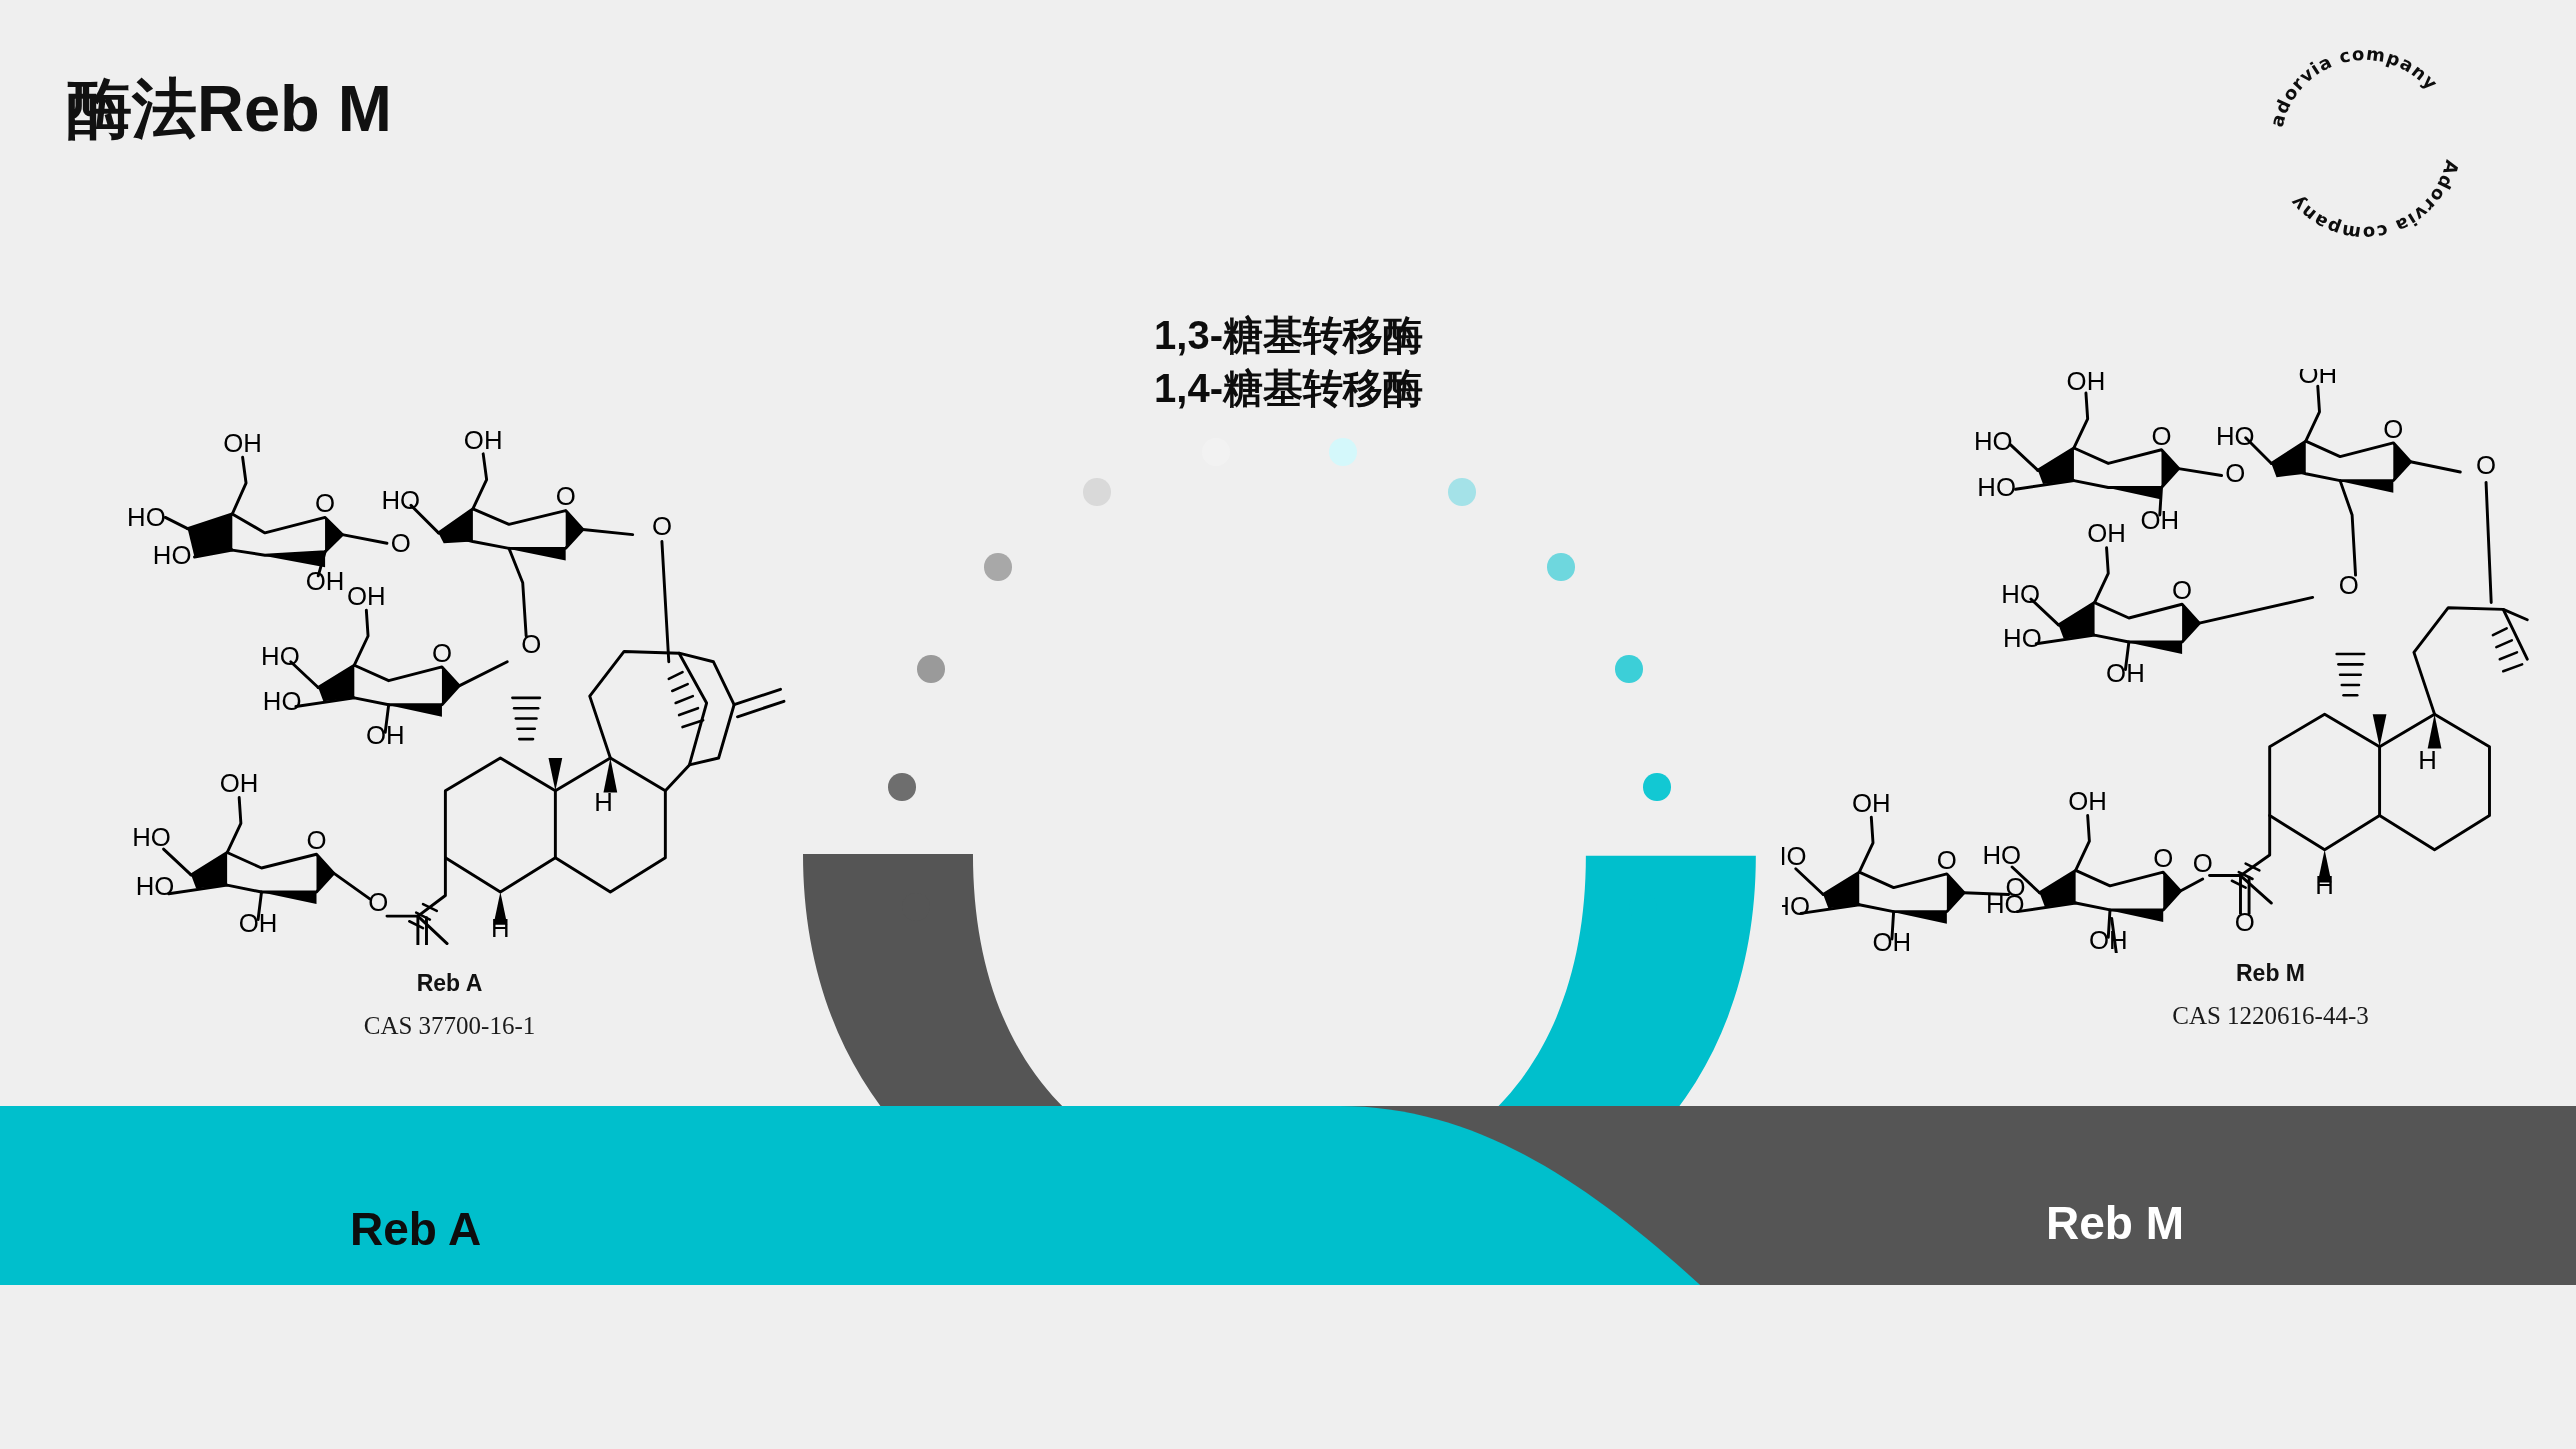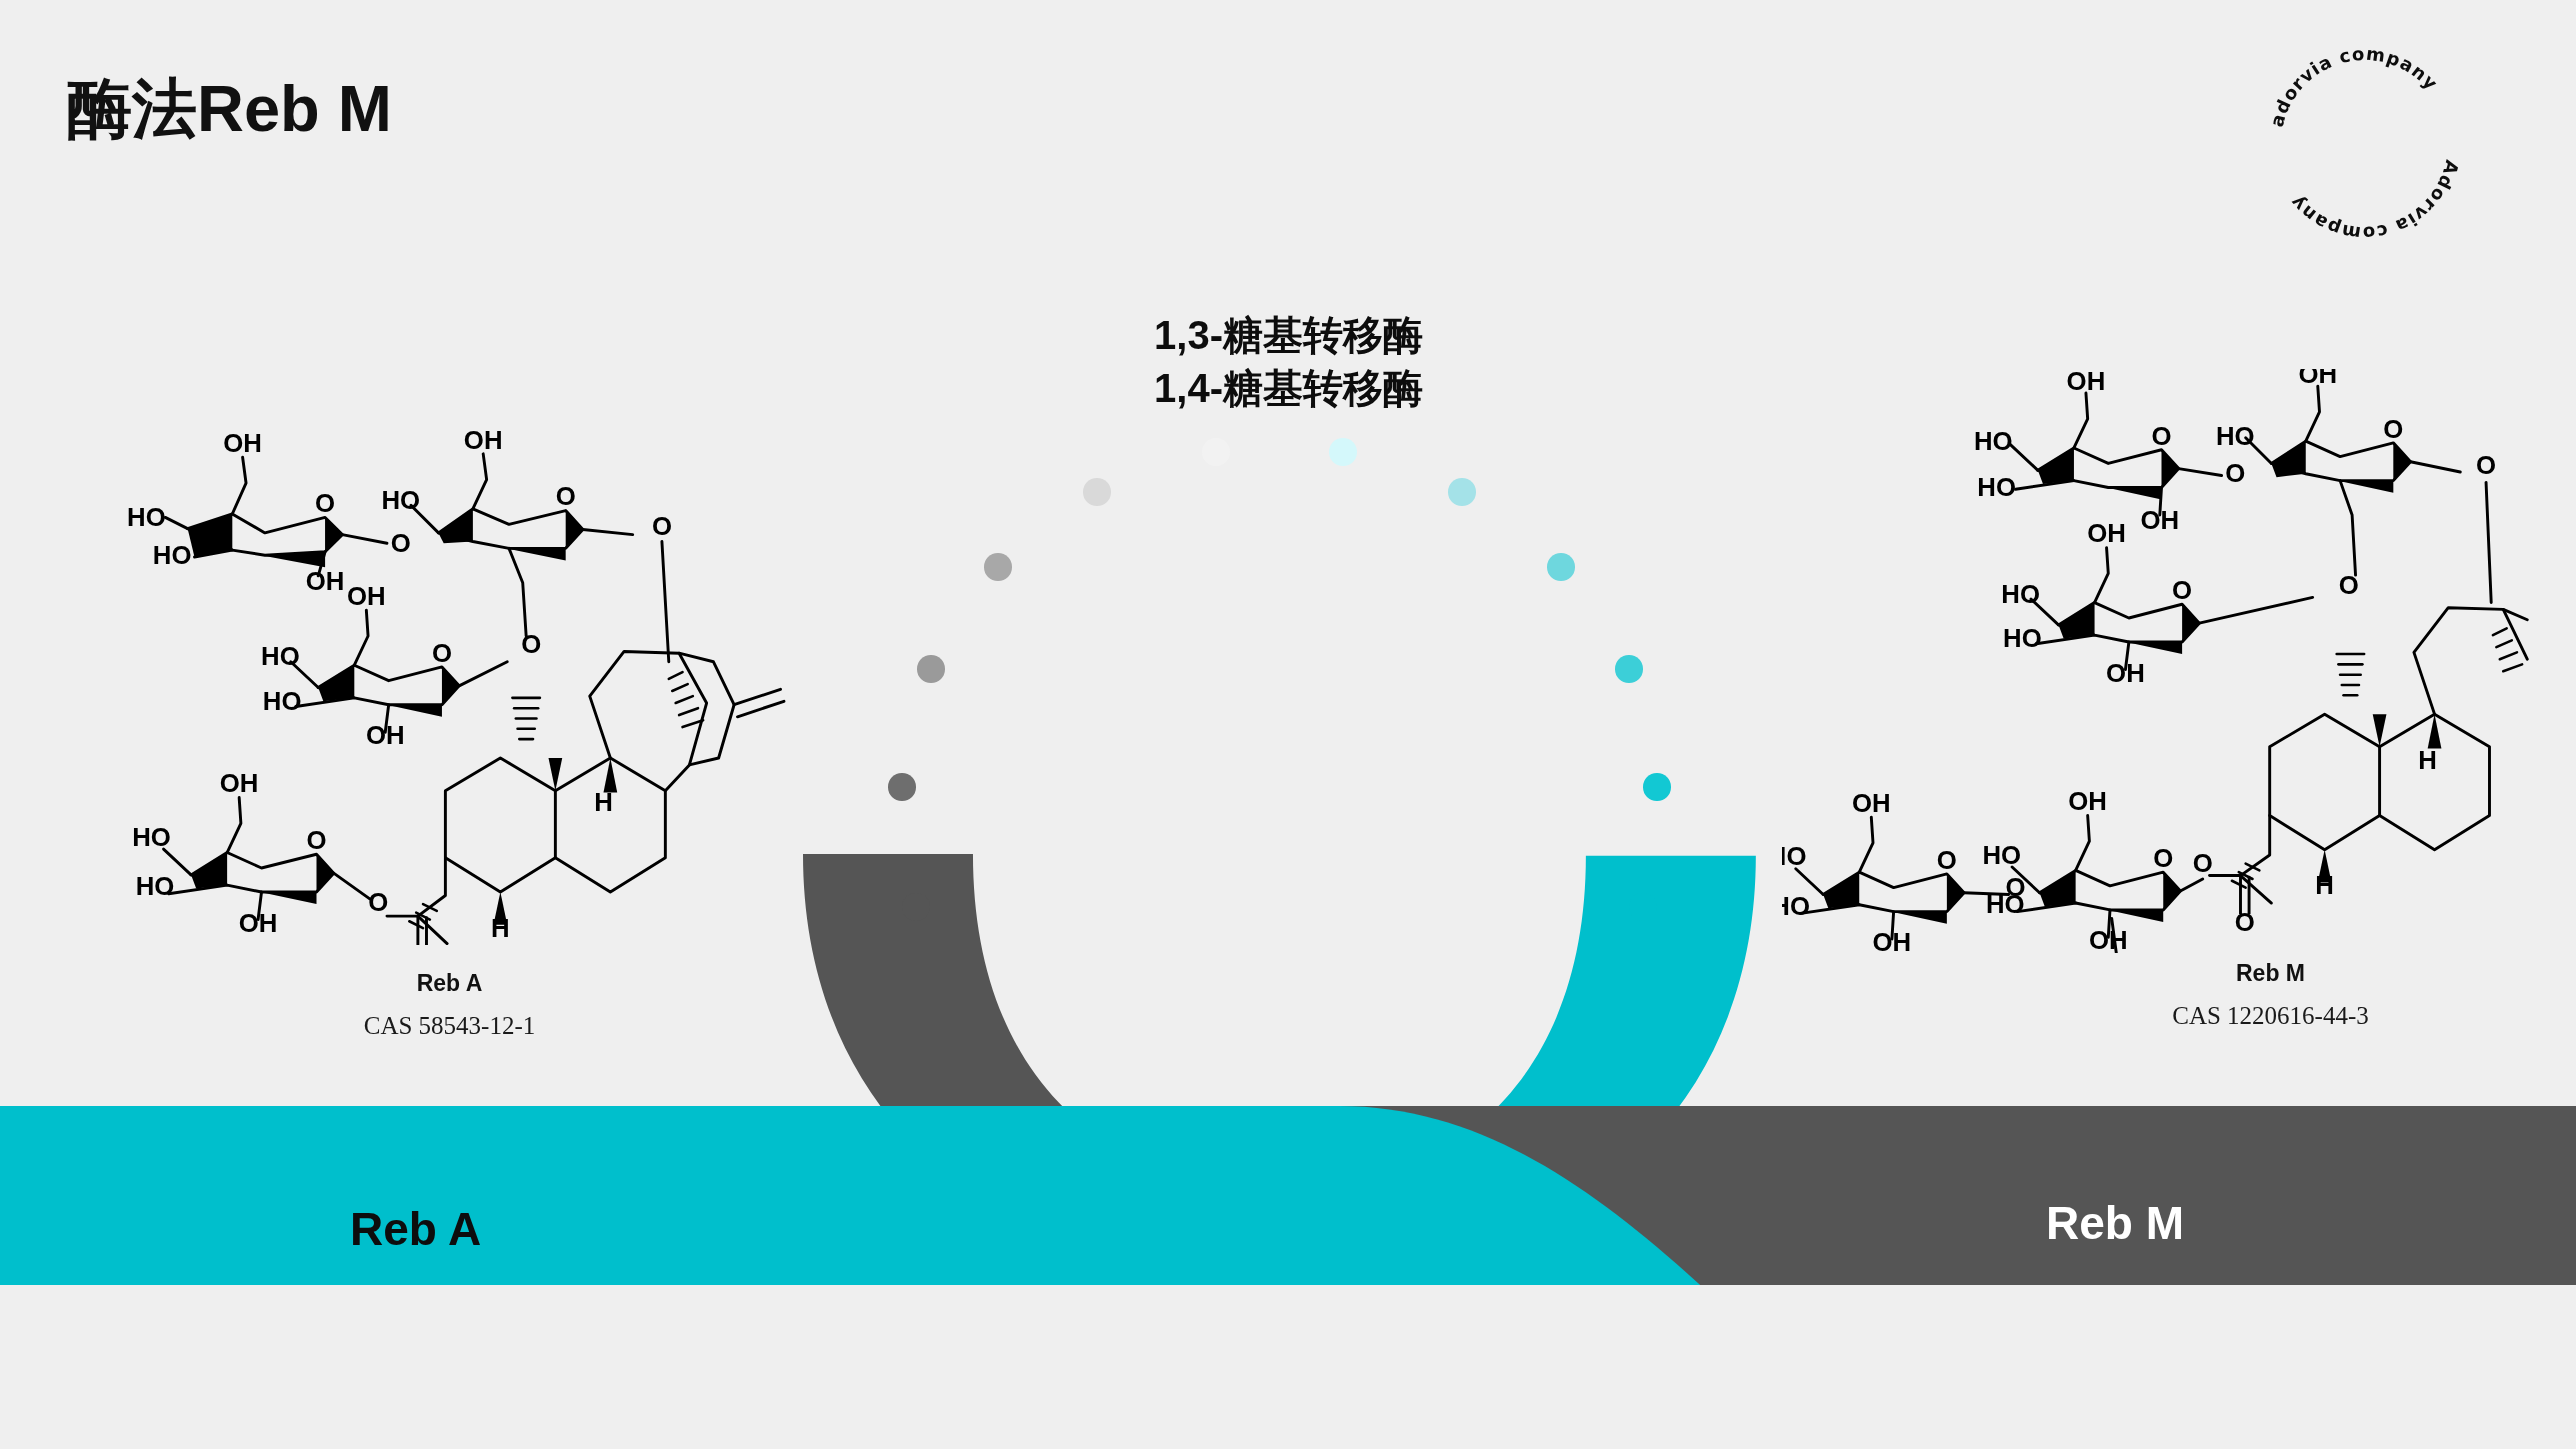--- a/index.html
+++ b/index.html
@@ -72,21 +72,20 @@
   .prog-dot {
     position: absolute;
     width: 27.5px;
     height: 27.5px;
     border-radius: 50%;
   }
 
   
   .molecule {
     position: absolute;
-    font-weight: bold;
   }
   .molecule svg { display: block; }
 
   #molecule-reb-a { left: 112px; top: 404px; width: 696px; height: 541px; }
   #molecule-reb-m { left: 1782px; top: 369px; width: 747px; height: 584px; }
 
   
   .caption-block {
     position: absolute;
     text-align: center;
@@ -421,21 +420,21 @@
         <text x="272" y="614">O</text>
         <text x="490" y="586">O</text>
         <text x="539" y="654">O</text>
         <text x="392" y="712">O</text>
       </g>
     </svg>
   </div>
 
   <div class="caption-block" id="caption-reb-a">
     <div class="caption-name">Reb A</div>
-    <div class="caption-cas">CAS 58543-12-1</div>
+    <div class="caption-cas">CAS 37700-16-1</div>
   </div>
 
   <div class="caption-block" id="caption-reb-m">
     <div class="caption-name">Reb M</div>
     <div class="caption-cas">CAS 1220616-44-3</div>
   </div>
 
   <div id="bottom-banner">
     <svg viewBox="0 0 3000 208" preserveAspectRatio="none" xmlns="http://www.w3.org/2000/svg">
       <rect id="banner-right-bg" x="0" y="0" width="3000" height="208" fill="#555555"></rect>

